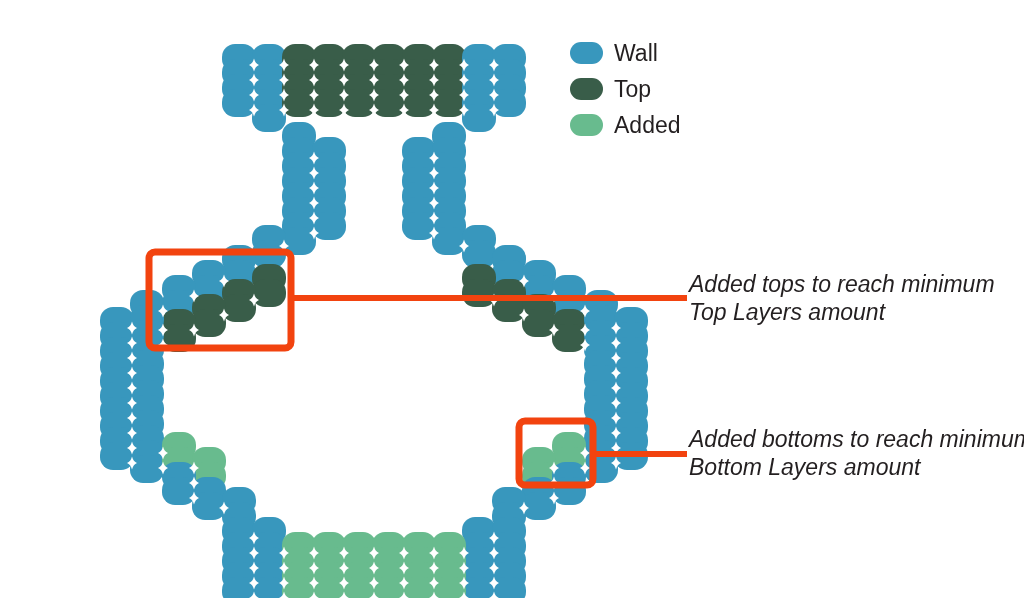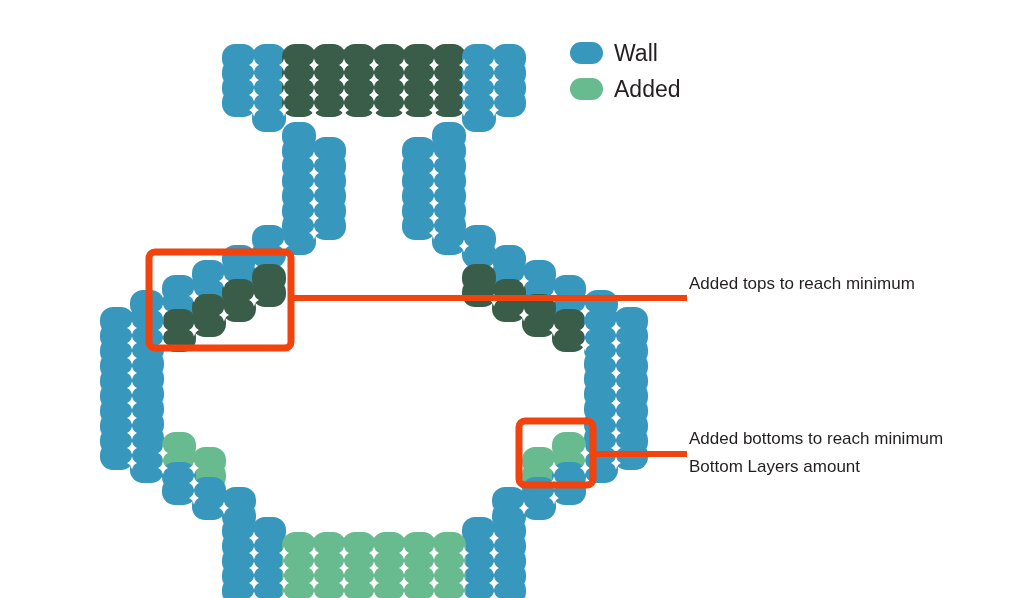--- a/index.html
+++ b/index.html
@@ -9,21 +9,21 @@
     background:#ffffff;
     font-family:"Liberation Sans", sans-serif;
     overflow:hidden;
     margin-top:27px;
   }
   svg.vase{position:absolute;left:0;top:0;}
   .legend{position:absolute;left:570px;top:15px;}
   .legend-row{display:flex;align-items:center;height:22px;margin-bottom:14px;}
   .legend-swatch{width:33px;height:22px;border-radius:11px;margin-right:11px;flex:0 0 auto;}
   .legend-label{font-size:23px;color:#231F20;line-height:22px;}
-  .ann{position:absolute;color:#231F20;font-size:17px;line-height:28px;}
+  .ann{position:absolute;color:#231F20;font-size:23px;line-height:28px;font-style:italic;}
   .ann div{white-space:nowrap;}
   .ann-tops{left:689px;top:243px;}
   .ann-bottoms{left:689px;top:398px;}
 </style>
 </head>
 <body>
 
 <div class="canvas">
 
   <svg class="vase" id="vase-svg" width="1024" height="598" viewBox="0 0 1024 598">
@@ -379,27 +379,32 @@
       <line x1="291" y1="271" x2="687" y2="271" stroke="#F2430F" stroke-width="6"></line>
       <line x1="593" y1="427" x2="687" y2="427" stroke="#F2430F" stroke-width="6"></line>
     </svg>
 
   <div class="legend">
     <div class="legend-row">
       <span class="legend-swatch" style="background: rgb(56, 151, 189);"></span>
       <span class="legend-label">Wall</span>
     </div>
     <div class="legend-row">
+      <span class="legend-swatch" style="background: rgb(57, 93, 73);"></span>
+      <span class="legend-label">Top</span>
+    </div>
+    <div class="legend-row">
       <span class="legend-swatch" style="background: rgb(104, 187, 142);"></span>
       <span class="legend-label">Added</span>
     </div>
   </div>
 
   <div class="ann ann-tops">
     <div>Added tops to reach minimum</div>
+    <div>Top Layers amount</div>
   </div>
 
   <div class="ann ann-bottoms">
     <div>Added bottoms to reach minimum</div>
     <div>Bottom Layers amount</div>
   </div>
 
 </div>
 
 </body></html>

